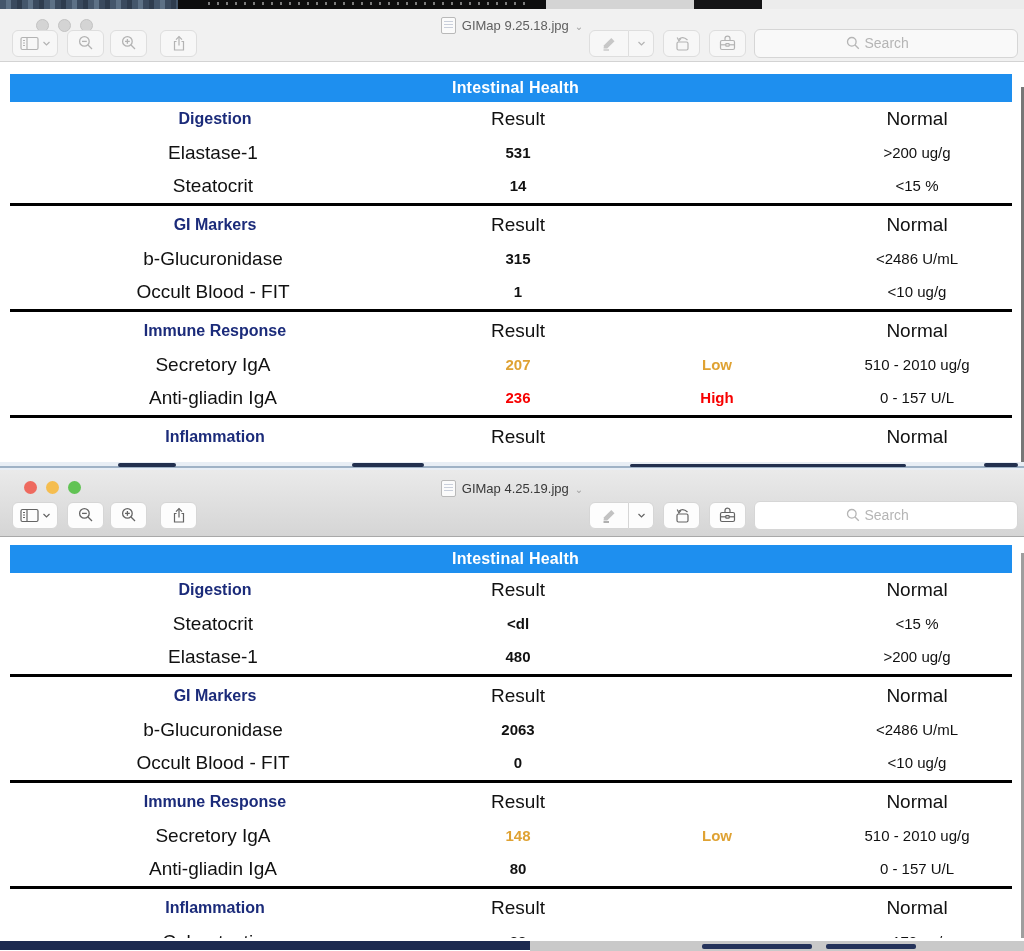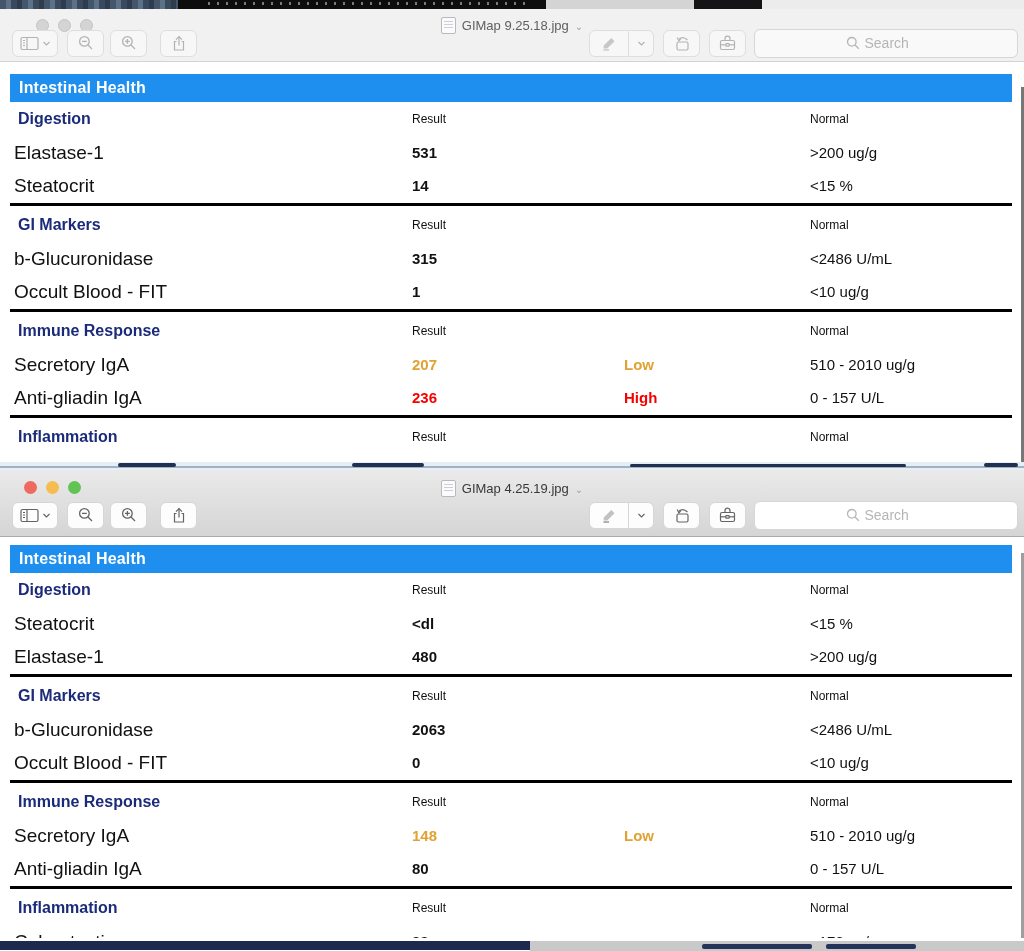--- a/index.html
+++ b/index.html
@@ -75,32 +75,32 @@
 
   .search-field{height:27px;width:262px;background:#fff;border:1px solid #d6d6d6;border-radius:6px;
       display:flex;align-items:center;justify-content:center;gap:3px;margin-left:8px;}
   .win-top .search-field{background:#f9f9f9;}
   .search-field svg *{stroke:#b5b5b5;}
   .search-field input{border:none;outline:none;background:transparent;width:60px;font-size:14px;
       font-family:"Liberation Sans",sans-serif;color:#444;}
   .search-field input::placeholder{color:#b5b5b5;}
 
   
-  .content{position:relative;background:#fff;}
+  .content{position:relative;background:#fff;text-align:center;}
   .win-top .content{height:400px;}
   .win-bottom .content{height:401px;}
   .report-header{margin:12px 12px 0 10px;background:var(--header_blue);color:#fff;
       font-weight:bold;font-size:16px;padding:5px 0 5px 9px;letter-spacing:.2px;}
   .win-bottom .report-header{margin-top:8px;}
 
   .row{display:grid;grid-template-columns:398px 212px 186px auto;padding-left:14px;align-items:center;}
   .head-row{height:34px;}
   .data-row{height:33px;}
   .section-title{color:var(--section_navy);font-weight:bold;font-size:16px;padding-left:4px;}
-  .col-head{font-size:12px;color:#111;}
+  .col-head{font-size:19px;color:#111;}
   .analyte{font-size:19px;color:#111;}
   .value{font-size:15px;font-weight:bold;color:#111;}
   .flag{font-size:15px;font-weight:bold;}
   .range{font-size:15px;color:#111;}
   .low{color:var(--low) !important;}
   .high{color:var(--high) !important;}
   .section-rule{border-top:3px solid #000;margin:1px 12px 2px 10px;}
   .edge-line{position:absolute;right:0;width:3px;background:#4a4a4a;opacity:.75;}
   .win-top .edge-line{top:13px;bottom:0;}
   .win-bottom .edge-line{top:8px;bottom:0;background:#7e7e7e;}

